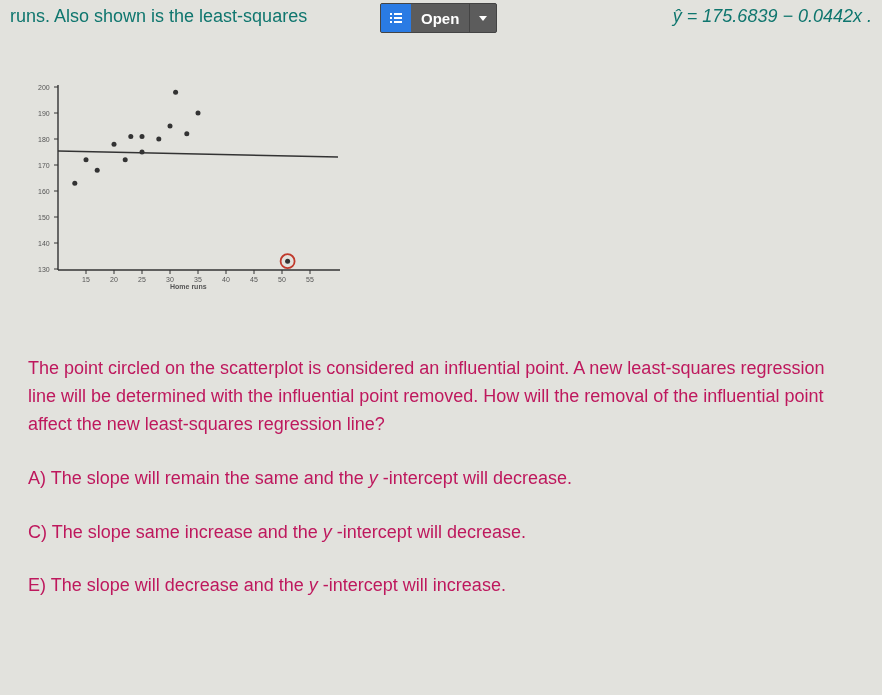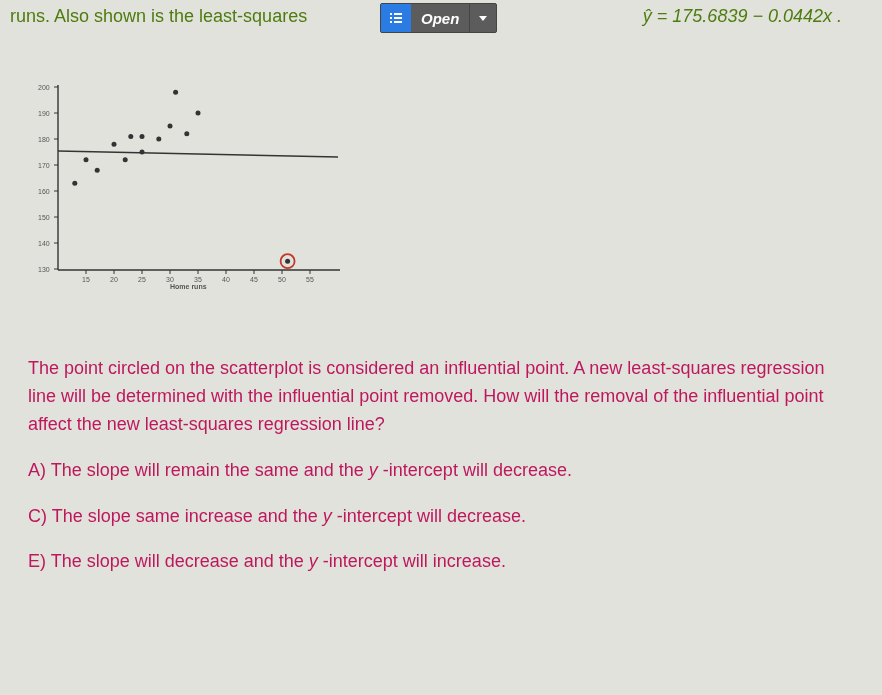--- a/index.html
+++ b/index.html
@@ -11,24 +11,24 @@
       color: #3a3a3a;
       position: relative;
       overflow: hidden;
     }
     .top-line {
       position: absolute;
       top: 6px;
       left: 10px;
       width: 862px;
       font-size: 18px;
-      color: #4d7c0f;
+      color: #0f766e;
     }
     .top-text-left { float: left; }
-    .top-text-right { float: right; margin-right: 30px; font-style: italic; }
+    .top-text-right { float: right; font-style: italic; }
     .open-widget {
       position: absolute;
       top: 3px;
       left: 380px;
       display: inline-flex;
       align-items: stretch;
       border: 1px solid #444;
       background: #5c5c5c;
       height: 30px;
       border-radius: 2px;
@@ -43,21 +43,20 @@
     }
     .open-icon svg { width: 16px; height: 16px; }
     .open-label {
       padding: 0 10px;
       color: #fff;
       font-weight: bold;
       font-size: 15px;
       display: flex;
       align-items: center;
       border-right: 1px solid #444;
-      font-style: italic;
     }
     .open-dd {
       width: 26px;
       display: flex;
       align-items: center;
       justify-content: center;
       color: #fff;
     }
     .open-dd svg { width: 10px; height: 10px; }
     .plot-wrap {
@@ -71,21 +70,21 @@
     .question {
       position: absolute;
       top: 355px;
       left: 28px;
       width: 820px;
       font-size: 18px;
       line-height: 1.55;
       color: #be185d;
     }
     .option {
-      margin-top: 18px;
+      margin-top: 26px;
       font-size: 18px;
     }
     .italic-var { font-style: italic; }
     .xaxis-label { font-size: 7px; fill: #555; font-weight: bold; }
     .tick-label { font-size: 7px; fill: #555; }
     .ylabel { font-size: 7px; fill: #555; font-weight: bold; }
   </style>
 </head>
 <body>
 

